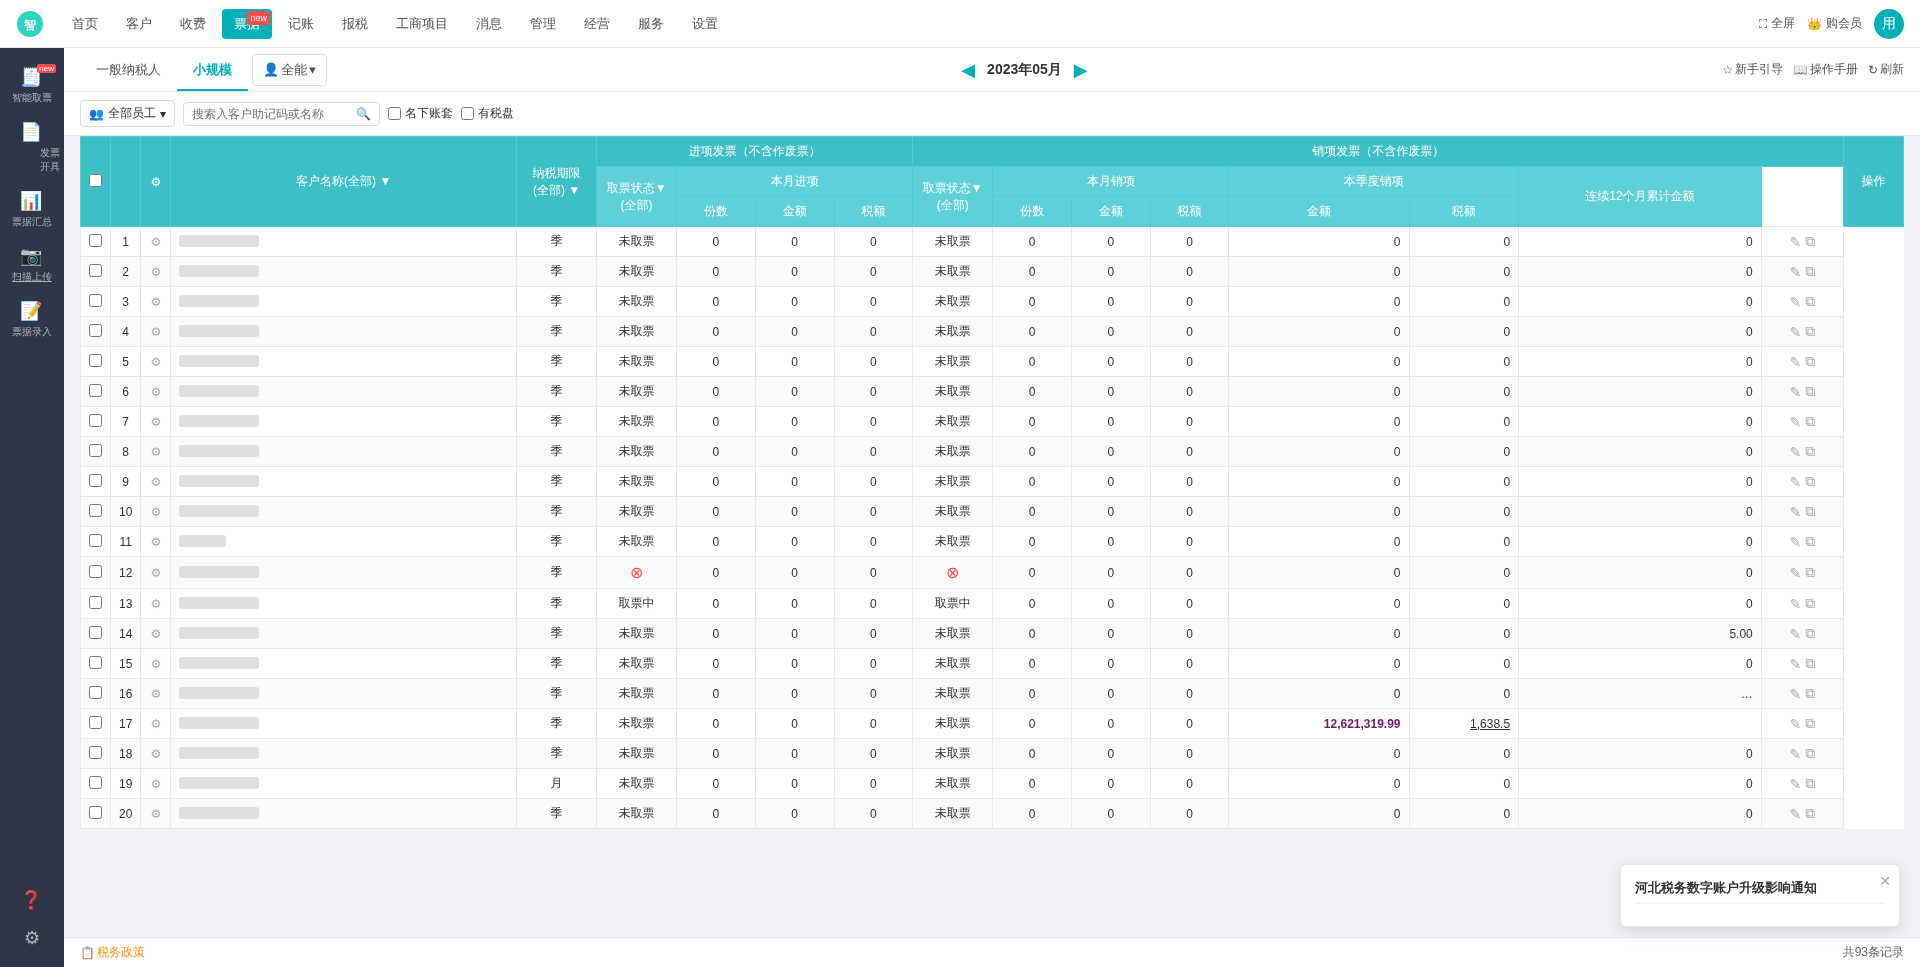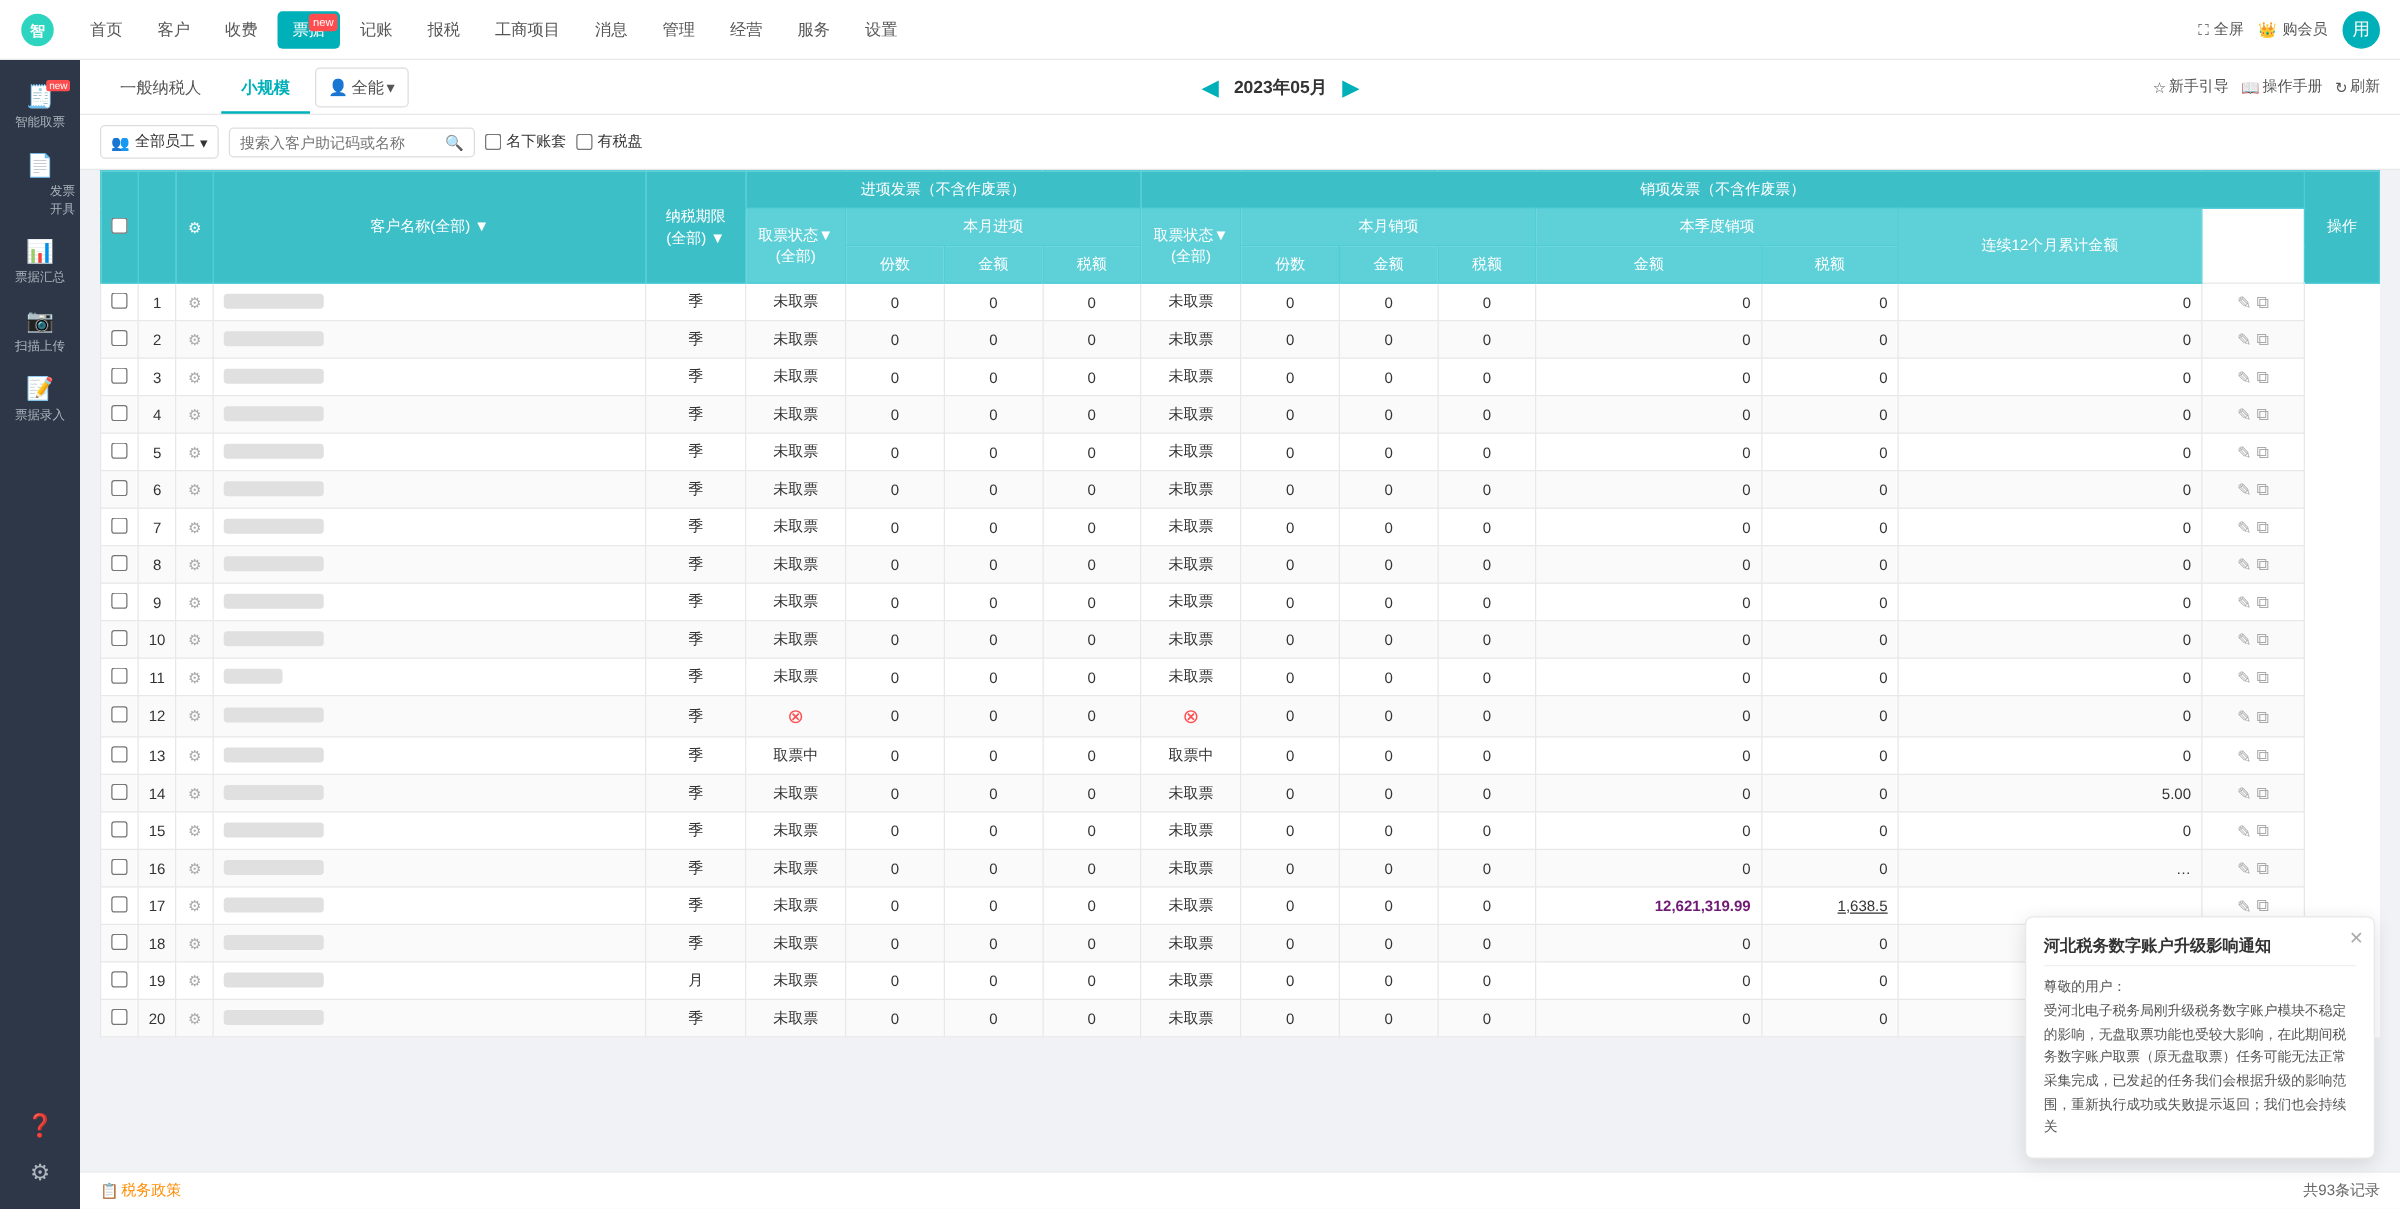--- a/index.html
+++ b/index.html
@@ -115,21 +115,21 @@
   <div class="sidebar-item-wrap">
     <span class="sidebar-icon">📄</span>
     <span style="font-size:10px;margin-left:40px;">发票开具</span>
   </div>
   <div class="sidebar-item-wrap">
     <span class="sidebar-icon">📊</span>
     <span style="font-size:10px;">票据汇总</span>
   </div>
   <div class="sidebar-item-wrap">
     <span class="sidebar-icon">📷</span>
-    <span style="font-size:10px;">扫描上传</span>
+    <span style="font-size:10px;text-decoration:underline;">扫描上传</span>
   </div>
   <div class="sidebar-item-wrap">
     <span class="sidebar-icon">📝</span>
     <span style="font-size:10px;">票据录入</span>
   </div>
 
   <div class="sidebar-bottom">
     <div class="sidebar-item-wrap">
       <span style="font-size:18px;">❓</span>
     </div>
@@ -721,15 +721,14 @@
     <span class="footer-link">
       <span>📋</span>
       <span>税务政策</span>
     </span>
     <span style="margin-left:auto;">共93条记录</span>
   </div>
 </main>
 
 <div class="notification-popup">
   <div class="popup-title">河北税务数字账户升级影响通知</div>
-  <div class="popup-content">尊敬的用户：<br>受河北电子税务局刚升级税务数字账户模块不稳定的影响，无盘取票功能也受较大影响，在此期间税务数字账户取票（原无盘取票）任务可能无法正常采集完成，已发起的任务我们会根据升级的影响范围，重新执行成功或失败提示返回；我们也会持续关</div>
   <span class="popup-close">✕</span>
 </div>
 
 </body></html>

